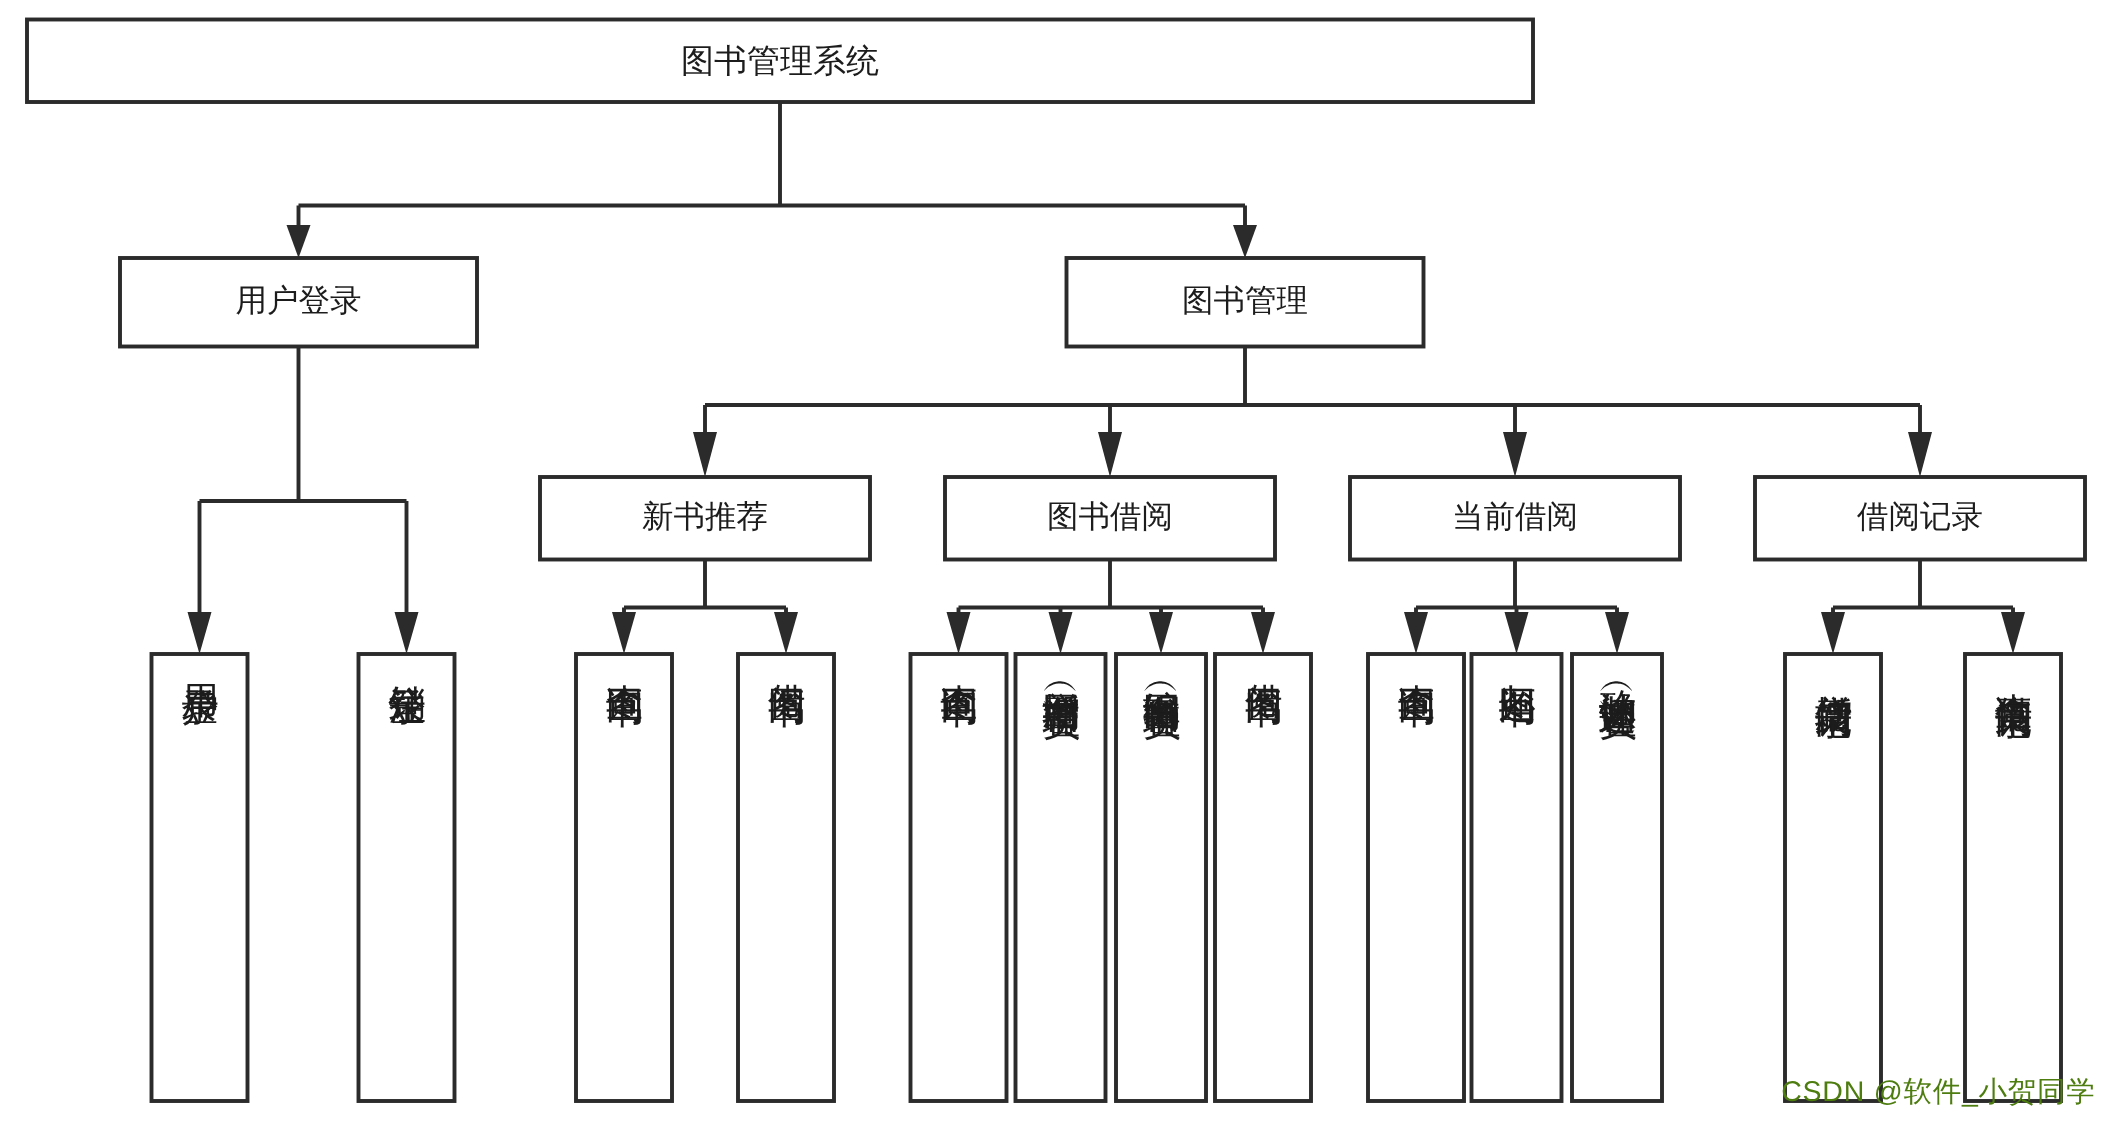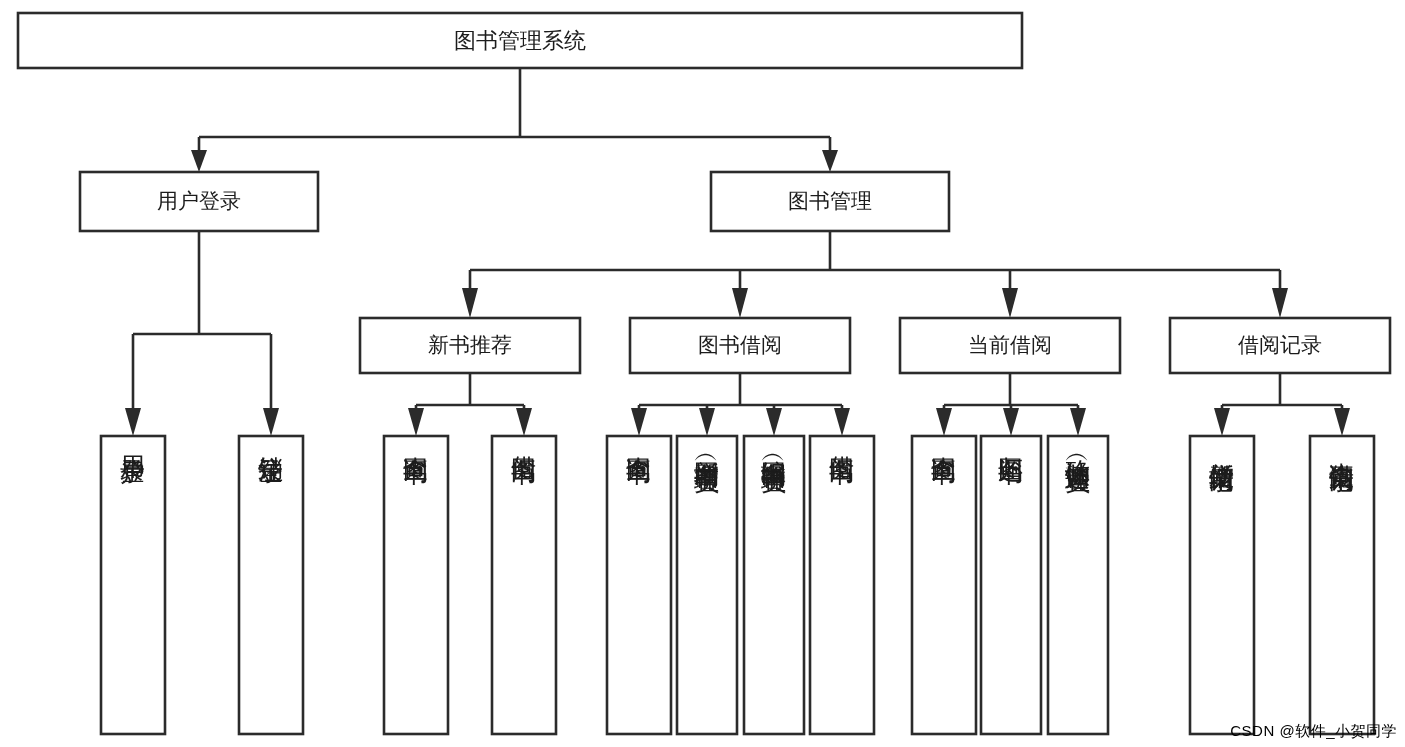--- a/index.html
+++ b/index.html
@@ -70,22 +70,22 @@
     pointer-events: none;
     display: flex;
     align-items: center;
     justify-content: flex-start;
   }
   .watermark {
     position: absolute;
     right: 8px;
     bottom: 6px;
     font-family: "Liberation Sans", sans-serif;
-    font-size: 15px;
-    color: #000000;
+    font-size: 19px;
+    color: #4d7c0f;
     letter-spacing: 0.5px;
     white-space: nowrap;
   }
 </style>
 </head>
 <body>
 
 <div id="diagram-root">
 
   <svg class="flow" viewBox="0 0 1405 747" xmlns="http://www.w3.org/2000/svg">

